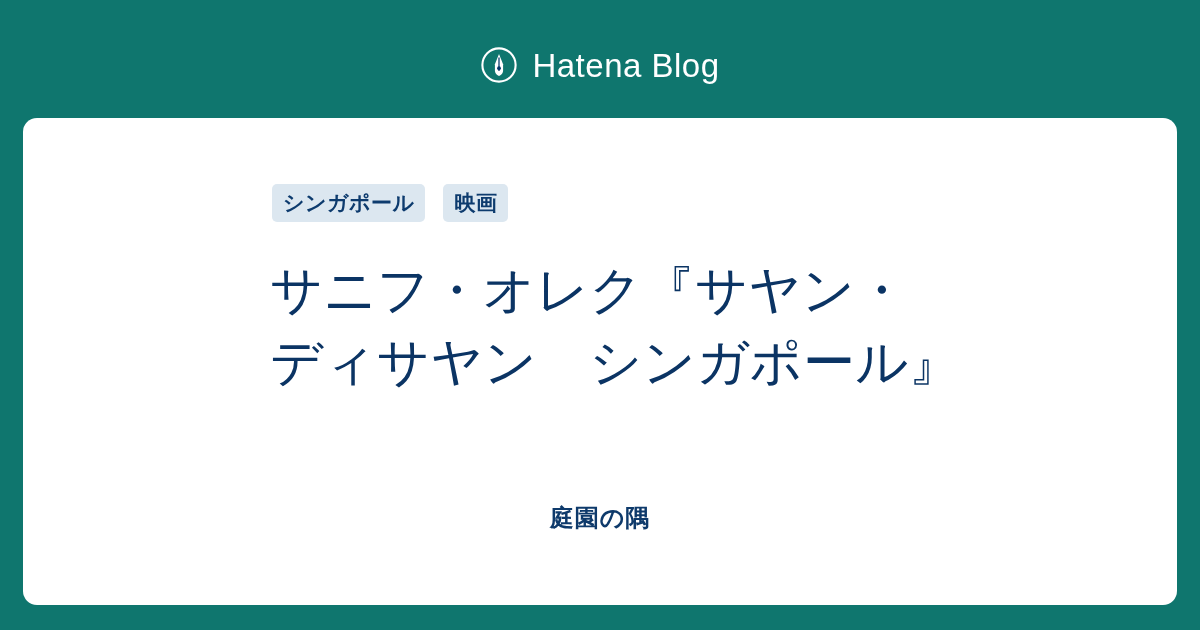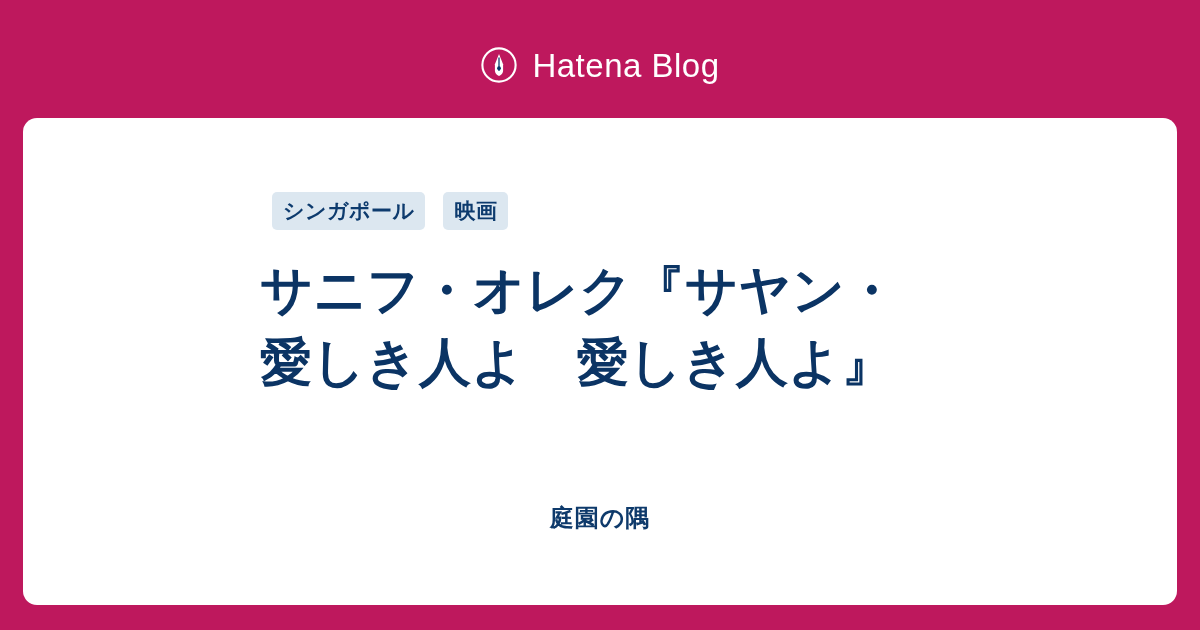--- a/index.html
+++ b/index.html
@@ -10,21 +10,21 @@
     width: 1200px;
     height: 630px;
     overflow: hidden;
     font-family: "Liberation Sans", "DejaVu Sans", sans-serif;
   }
 
   .og-canvas {
     position: relative;
     width: 1200px;
     height: 630px;
-    background: #be185d;
+    background: #0f766e;
     box-sizing: border-box;
   }
 
   
   .brand {
     position: absolute;
     top: 36px;
     left: 0;
     width: 1200px;
     height: 58px;
@@ -70,43 +70,42 @@
   }
 
   
   .tag-row {
     position: absolute;
     left: 249px;
     top: 66px;
     display: flex;
     align-items: center;
     gap: 18px;
-    margin-top: 8px;
   }
   .tag-chip {
     background: #dce7f0;
     color: #0d3b6e;
     font-size: 21px;
     font-weight: 700;
     line-height: 1;
     padding: 8px 11px 9px 11px;
     border-radius: 5px;
     white-space: nowrap;
     letter-spacing: 0.5px;
   }
 
   
   .entry-title {
     position: absolute;
-    left: 237px;
+    left: 247px;
     top: 118px;
     width: 860px;
     color: #0b3464;
     font-size: 52px;
-    font-weight: 700;
+    font-weight: 400;
     line-height: 72px;
     letter-spacing: 0.2px;
     margin-top: 18px;
   }
   .entry-title .tline {
     display: block;
     white-space: pre;
   }
 
   
@@ -141,21 +140,21 @@
   <div class="card">
     <div class="card-inner">
 
       <div class="tag-row">
         <span class="tag-chip">シンガポール</span>
         <span class="tag-chip">映画</span>
       </div>
 
       <h1 class="entry-title">
         <span class="tline">サニフ・オレク『サヤン・</span>
-        <span class="tline">愛しき人よ　愛しき人よ』</span>
+        <span class="tline">ディサヤン　シンガポール』</span>
       </h1>
 
       <div class="blog-name">庭園の隅</div>
 
     </div>
   </div>
 
 </div>
 
 </body></html>

